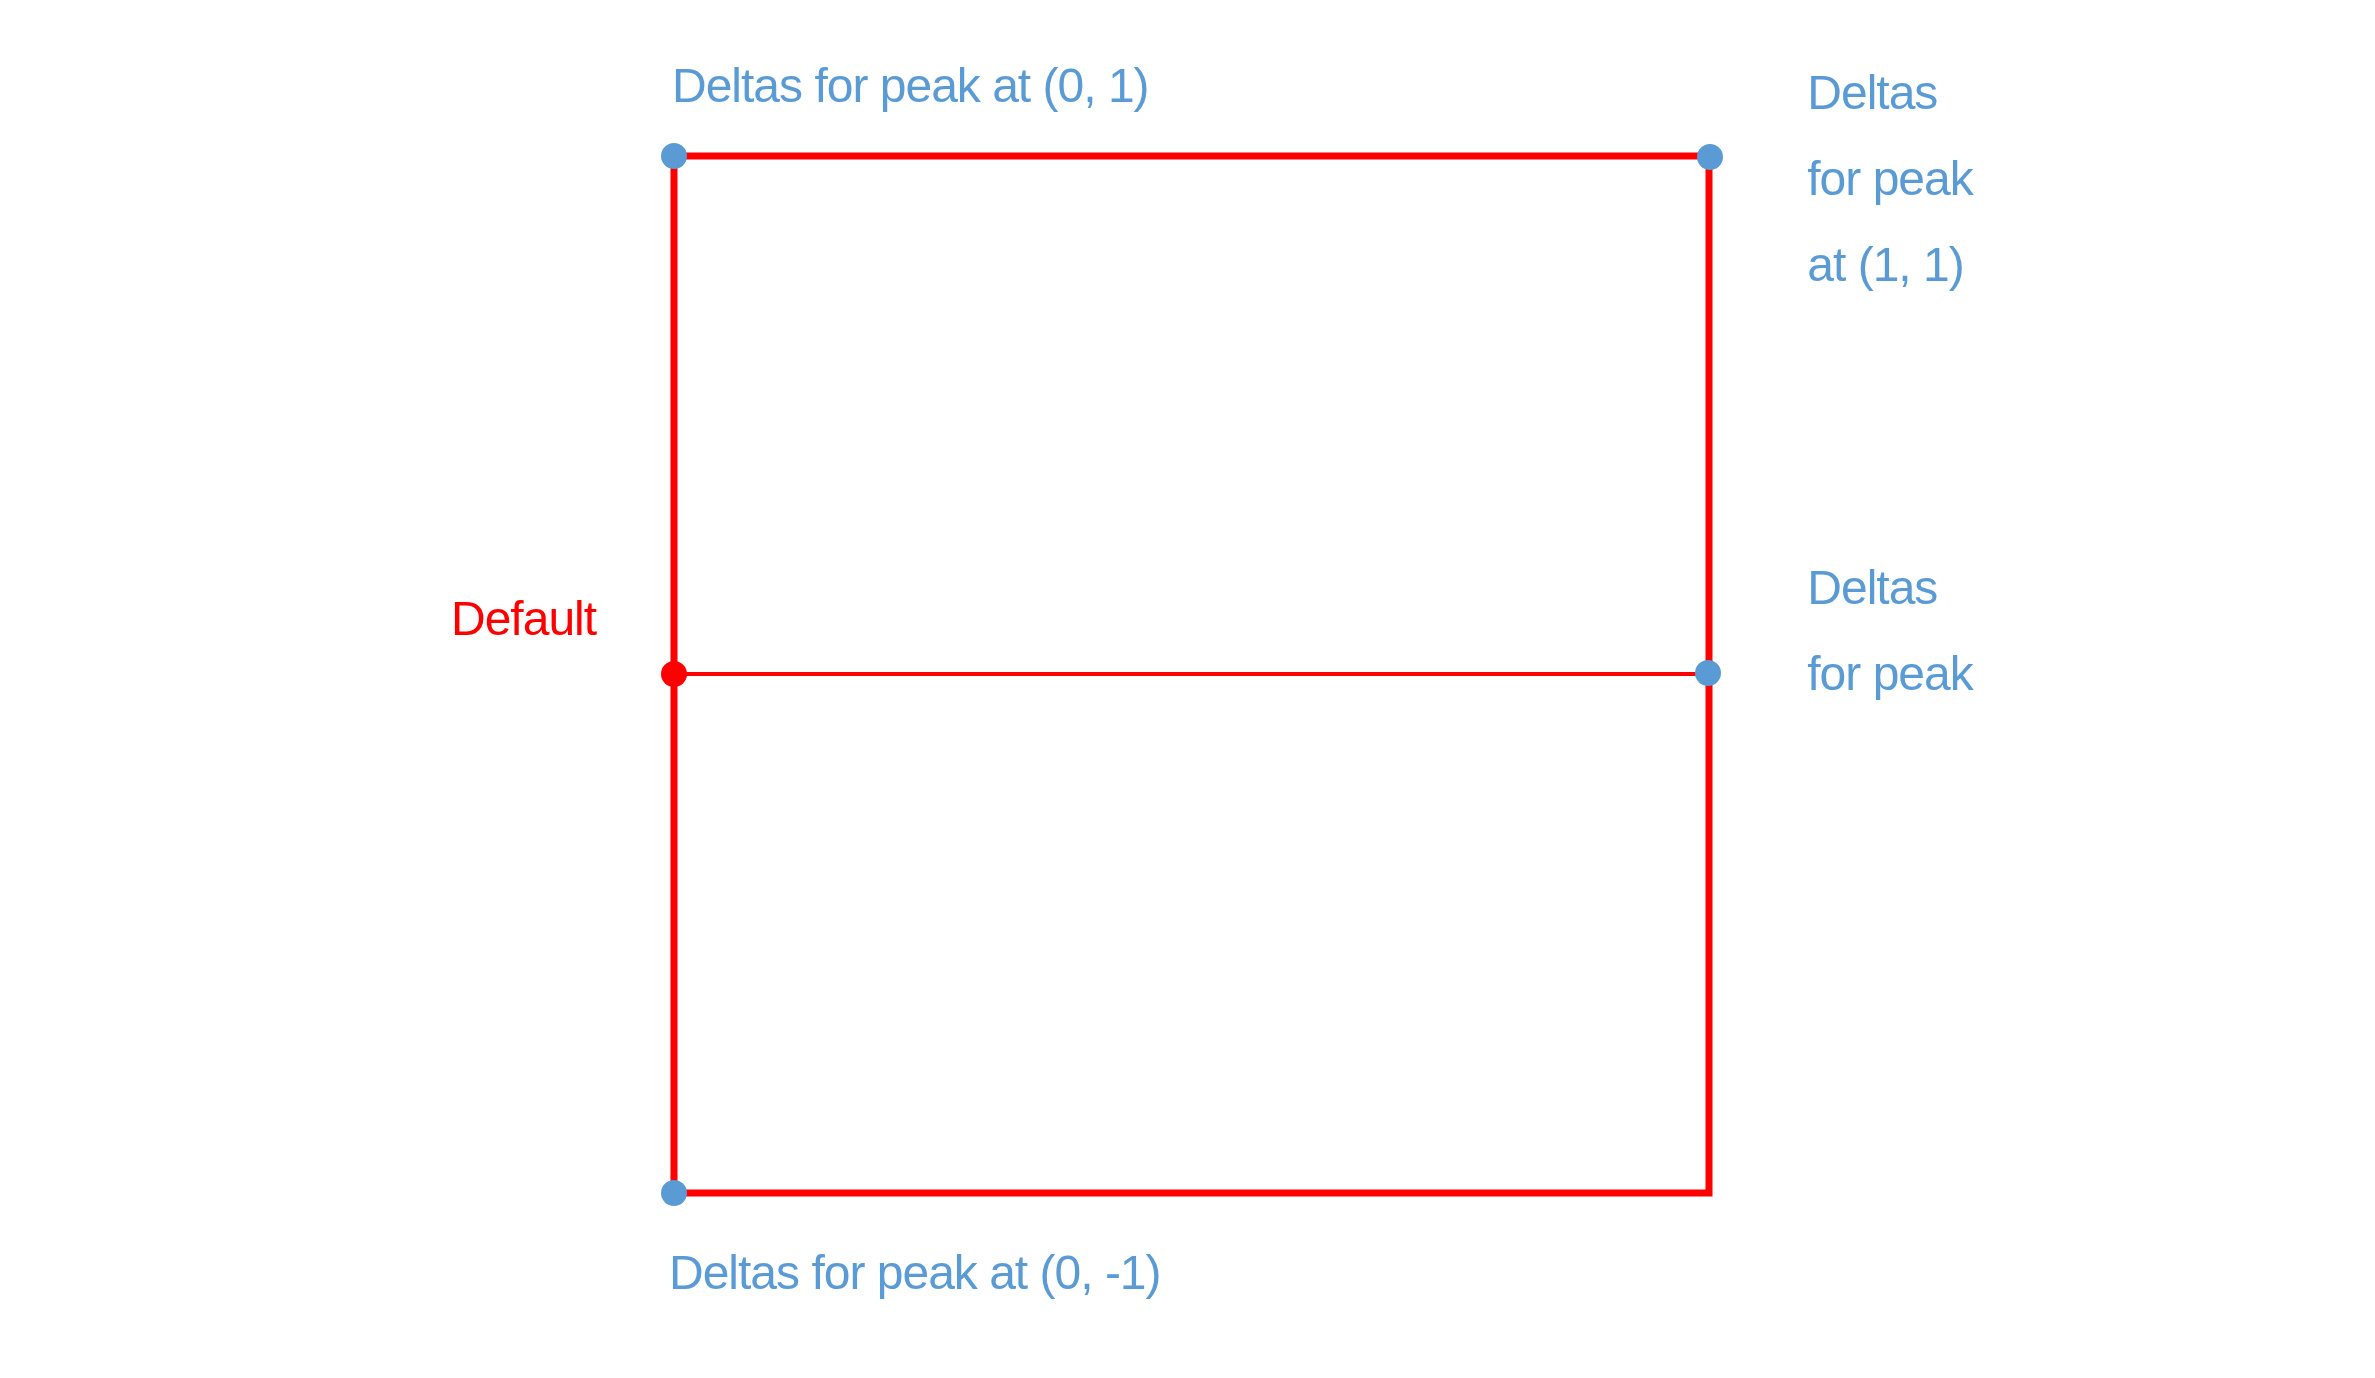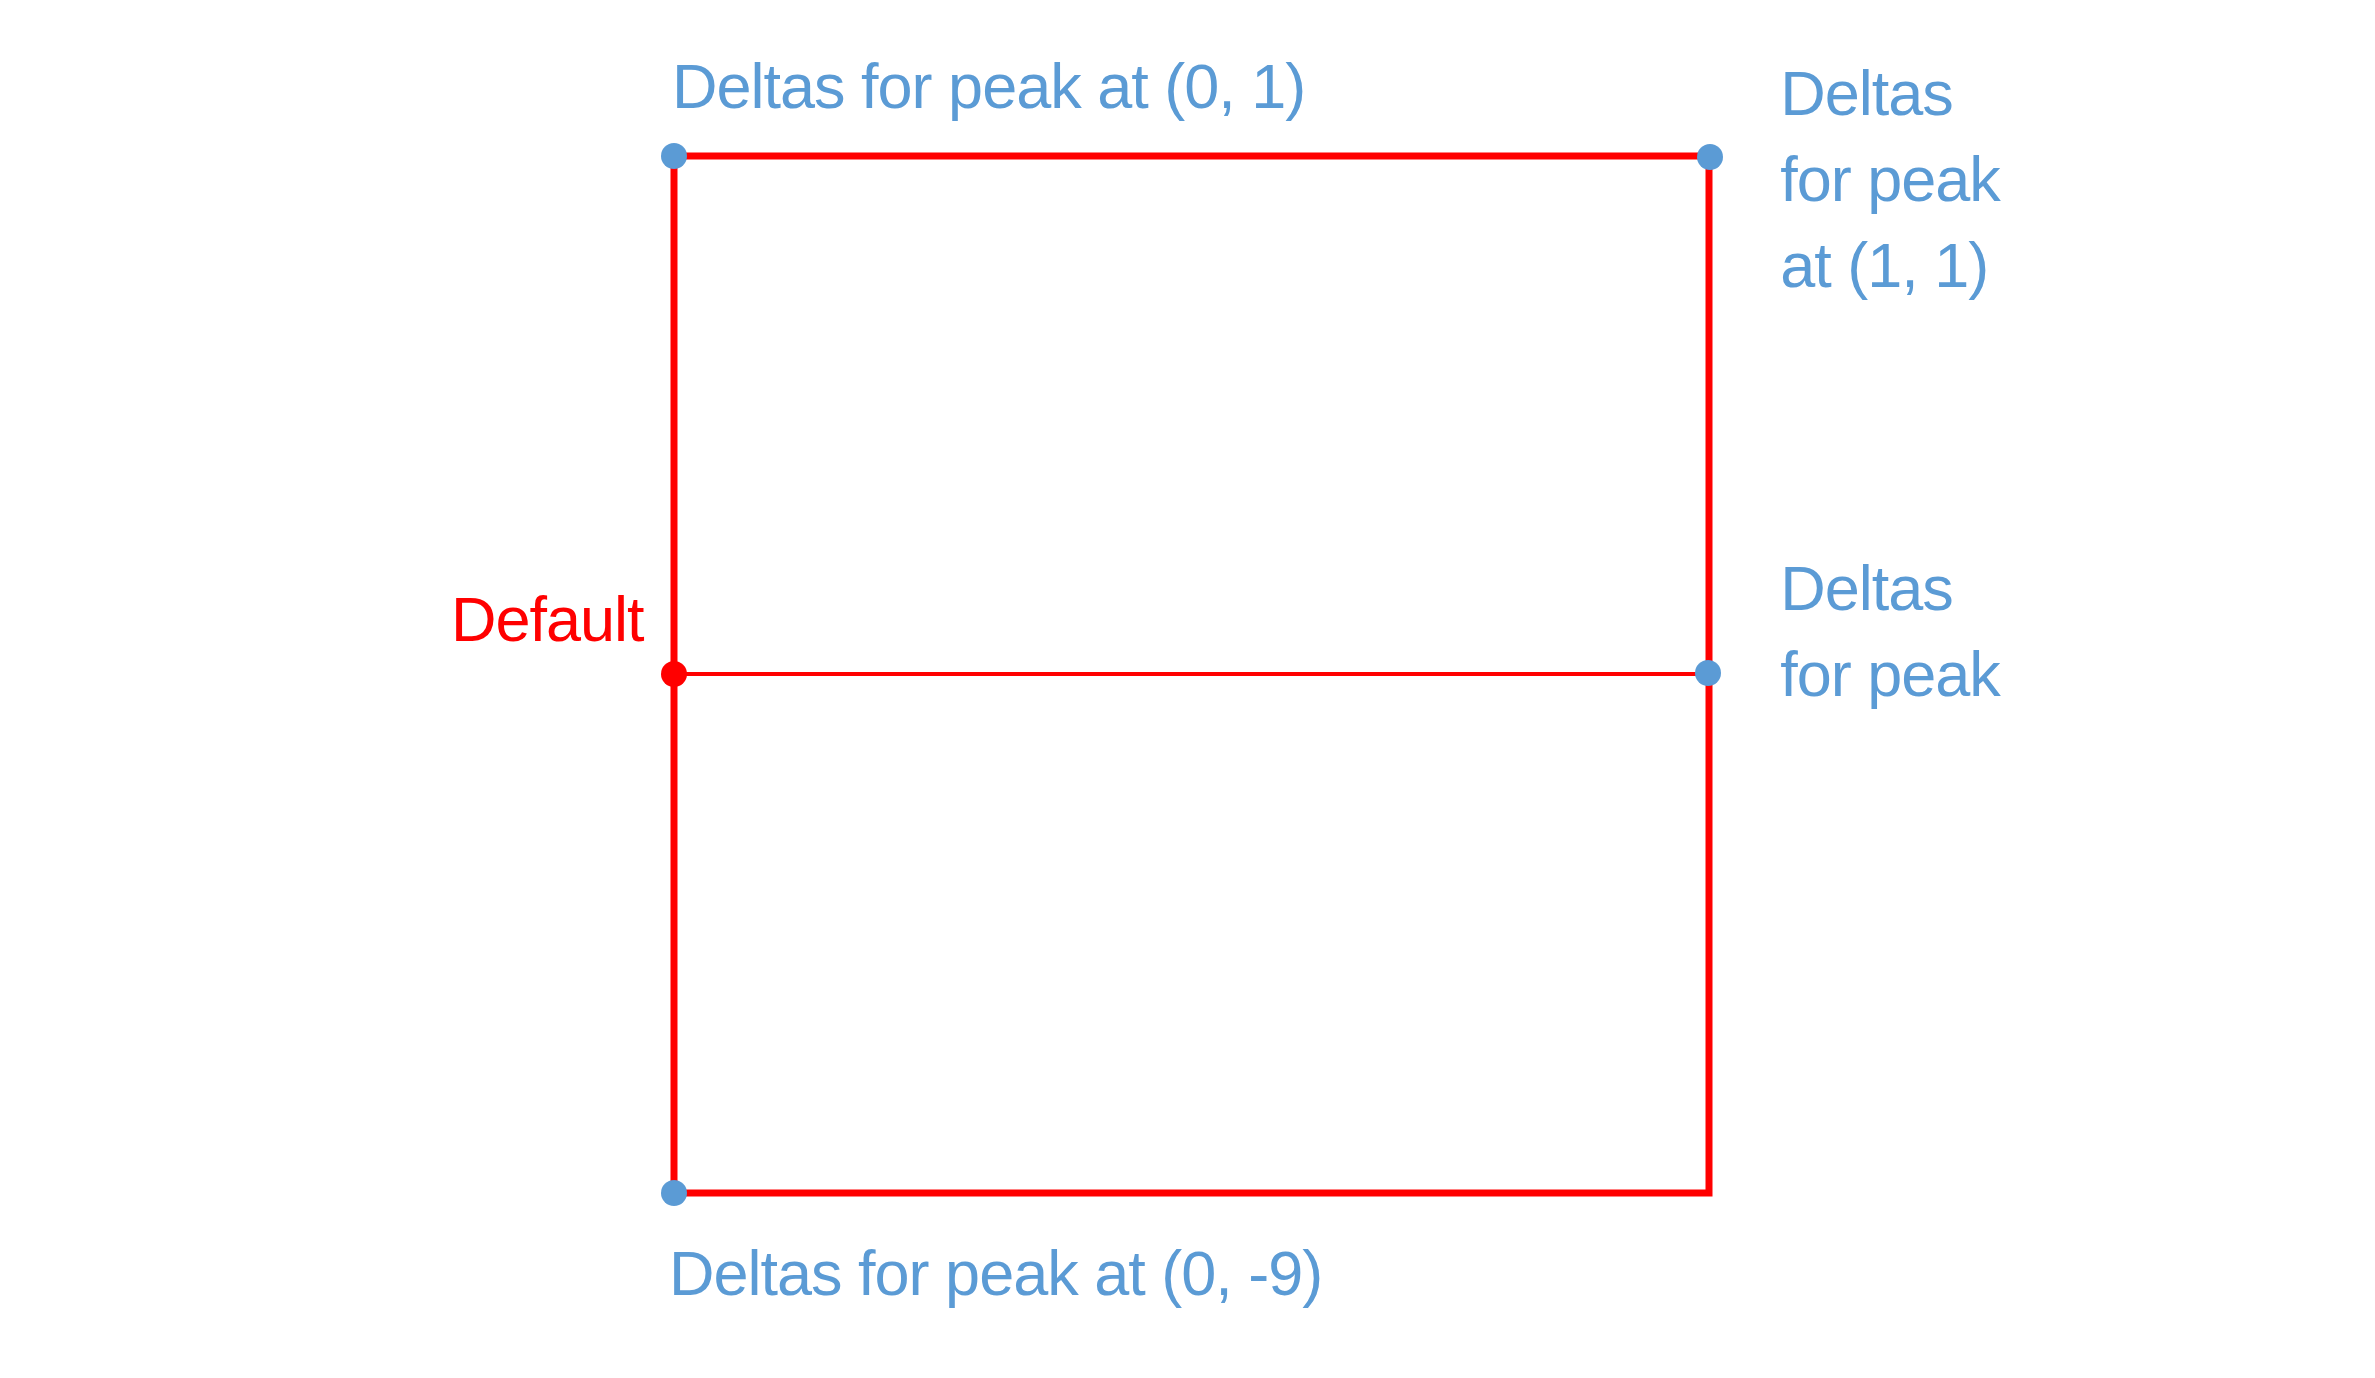--- a/index.html
+++ b/index.html
@@ -27,21 +27,21 @@
   .shapes {
     position: absolute;
     left: 0;
     top: 0;
   }
   .stroke-red { stroke: var(--red); fill: none; }
   .fill-blue  { fill: var(--blue); stroke: none; }
   .fill-red   { fill: var(--red);  stroke: none; }
   .label {
     position: absolute;
-    font-size: 63px;
+    font-size: 48px;
     letter-spacing: -1px;
     line-height: 86px;
     white-space: nowrap;
   }
   .label.blue { color: var(--blue); }
   .label.red  { color: var(--red); margin-left: 48px; }
   .label.centered {
     transform: translateX(-50%);
   }
   .label-top      { left: 672px;  top: 43px; }
@@ -75,15 +75,15 @@
 
   <div class="label blue centered label-mr">
     <div>Deltas</div>
     <div>for peak</div>
   </div>
 
   <div class="label red label-default">
     <div>Default</div>
   </div>
 
-  <div class="label blue label-bottom">Deltas for peak at (0, -9)</div>
+  <div class="label blue label-bottom">Deltas for peak at (0, -1)</div>
 
 </div>
 
 </body></html>

